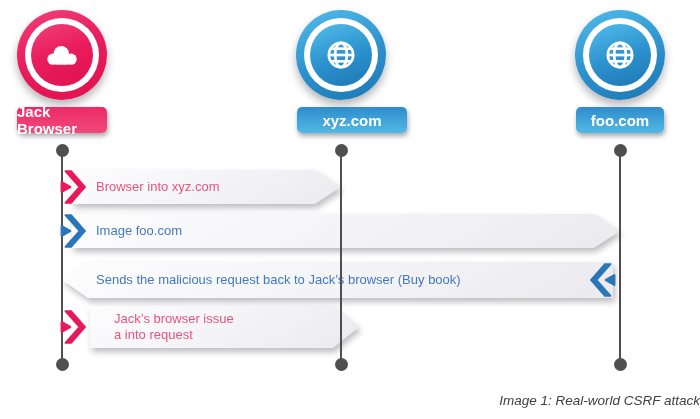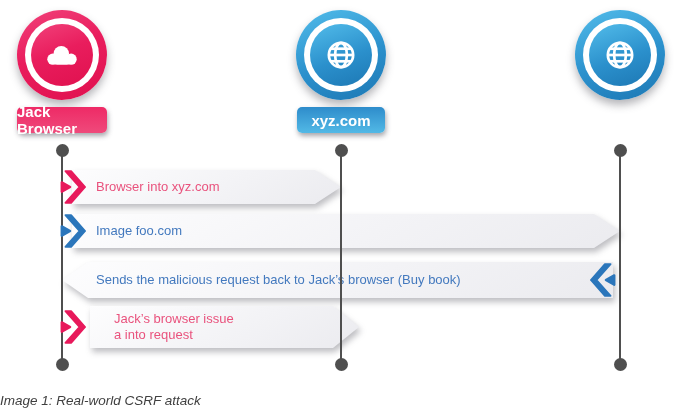--- a/index.html
+++ b/index.html
@@ -49,21 +49,21 @@
   .shape-left .banner-text{padding-left:24px;}
   .pink-text{color:#e9527d;}
   .blue-text{color:#4379be;}
   
   .chev{position:absolute;width:28px;height:38px;z-index:6;}
   .chev.pink{color:#e8195b;}
   .chev.blue{color:#2b76bb;}
   .chev.flip{transform:scaleX(-1);}
   
   .caption{
-    position:absolute;left:0;right:0;top:393px;text-align:left;
+    position:absolute;left:0;right:0;top:393px;text-align:right;
     font-size:13.5px;font-style:italic;color:#3f3f3f;
   }
 </style>
 </head>
 <body>
 
 <div class="canvas">
 
   <div class="actor-circle pink-grad" style="left:17px;top:10px;">
     <div class="ring"></div>
@@ -87,36 +87,37 @@
         <g stroke="#ffffff" fill="none" stroke-width="3">
           <circle cx="20" cy="20" r="13.5"></circle>
           <ellipse cx="20" cy="20" rx="6.5" ry="13.5"></ellipse>
           <line x1="6.5" y1="20" x2="33.5" y2="20"></line>
           <line x1="8.5" y1="13" x2="31.5" y2="13"></line>
           <line x1="8.5" y1="27" x2="31.5" y2="27"></line>
         </g>
       </svg>
     </div>
   </div>
-  <div class="actor-label blue-label" style="left:297px;top:107px;width:88px;">xyz.com</div>
+  <div class="actor-label blue-label" style="left:297px;top:107px;width:110px;">xyz.com</div>
 
   <div class="actor-circle blue-grad" style="left:575px;top:10px;">
     <div class="ring"></div>
     <div class="inner blue-grad">
       <svg width="36" height="36" viewBox="0 0 40 40">
         <g stroke="#ffffff" fill="none" stroke-width="3">
           <circle cx="20" cy="20" r="13.5"></circle>
           <ellipse cx="20" cy="20" rx="6.5" ry="13.5"></ellipse>
           <line x1="6.5" y1="20" x2="33.5" y2="20"></line>
           <line x1="8.5" y1="13" x2="31.5" y2="13"></line>
           <line x1="8.5" y1="27" x2="31.5" y2="27"></line>
         </g>
       </svg>
     </div>
   </div>
+  <div class="actor-label blue-label" style="left:576px;top:107px;width:88px;">foo.com</div>
 
   <div class="banner" style="left:72px;top:170px;width:269px;height:34px;">
     <div class="banner-shape shape-right">
       <span class="banner-text pink-text">Browser into xyz.com</span>
     </div>
   </div>
 
   <div class="banner" style="left:72px;top:214px;width:548px;height:34px;">
     <div class="banner-shape shape-right">
       <span class="banner-text blue-text">Image foo.com</span>

